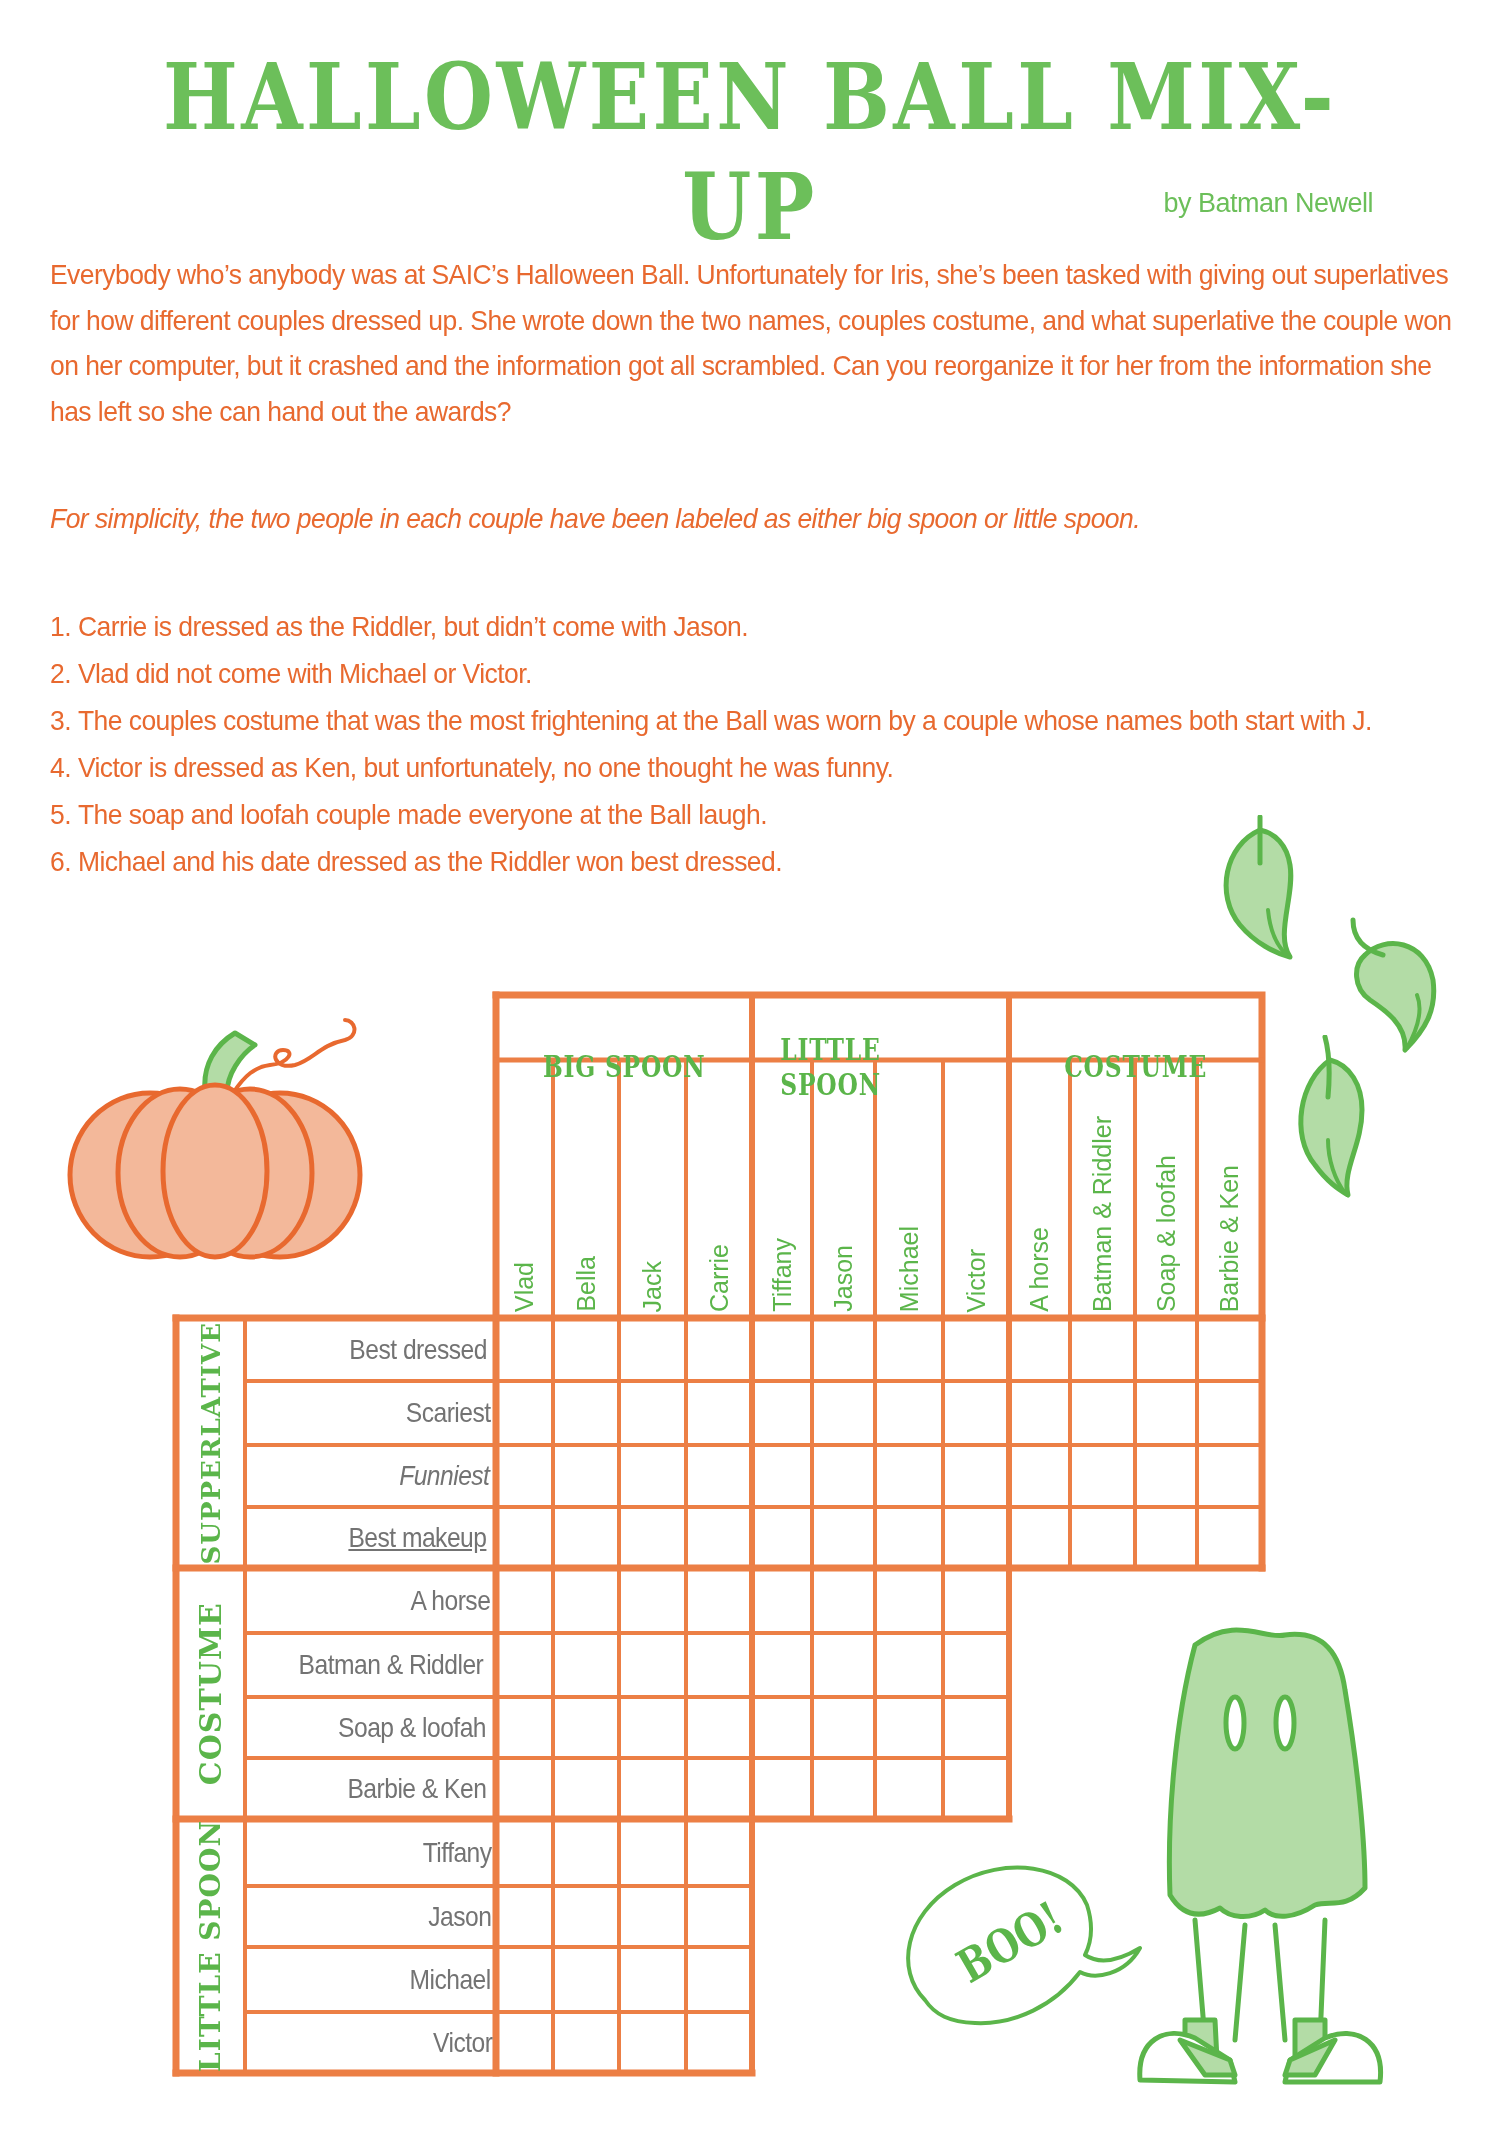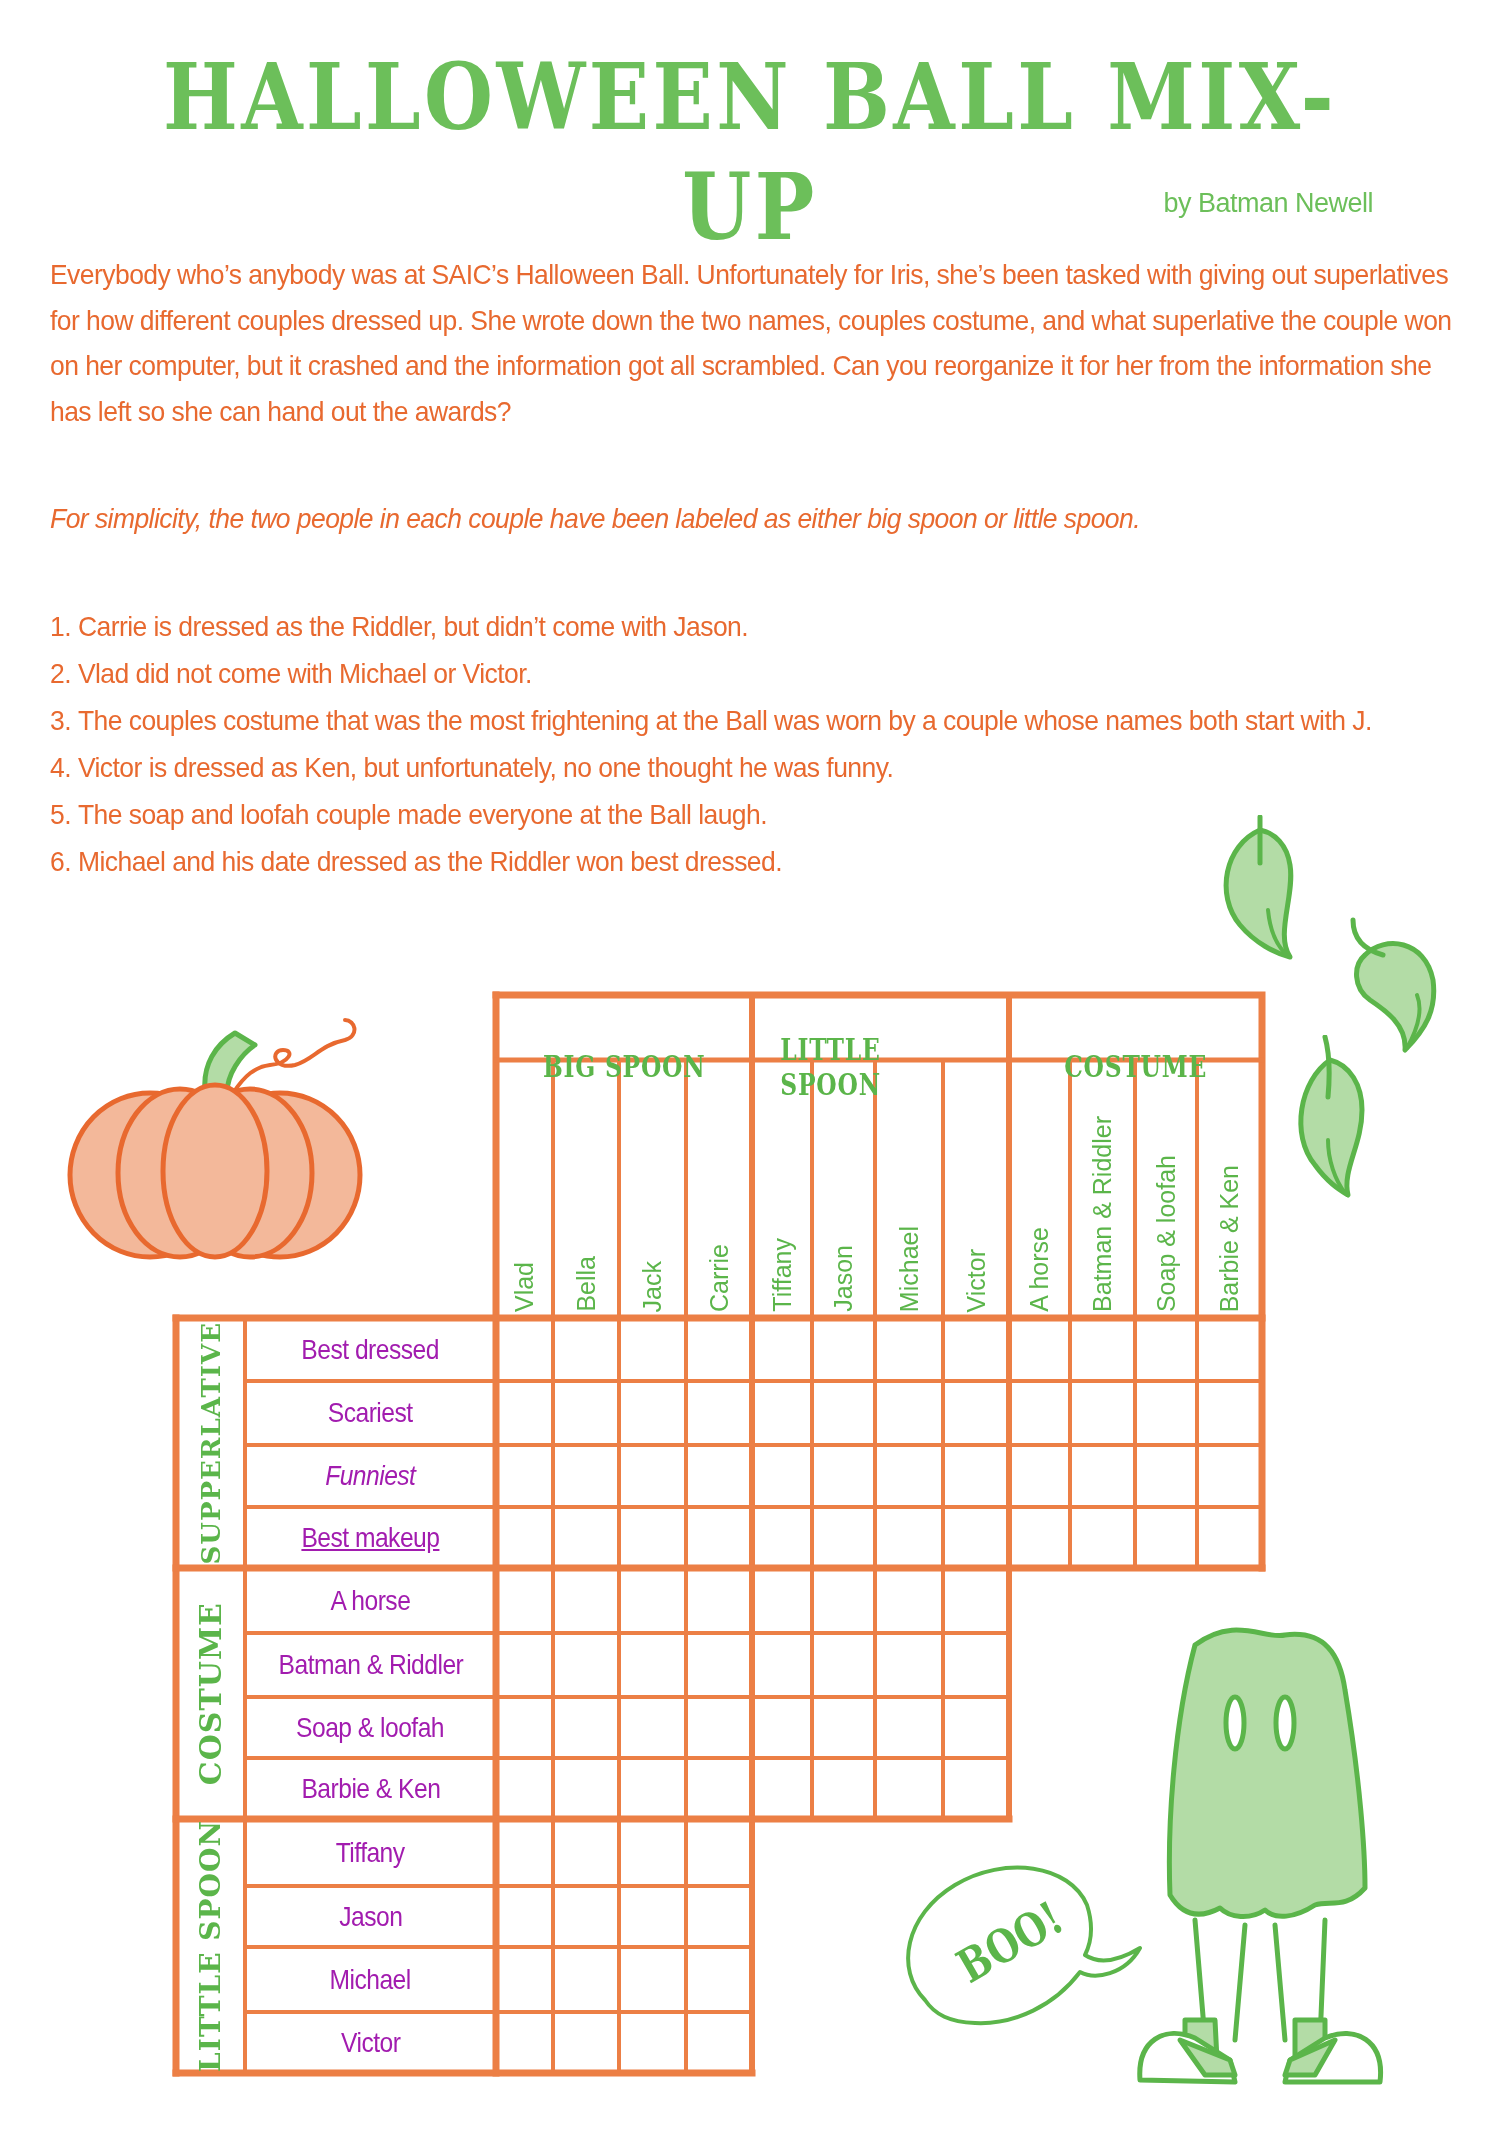--- a/index.html
+++ b/index.html
@@ -16,21 +16,21 @@
              transform-origin:left top; width:1530px; }
     .note { position:absolute; left:50px; top:502px; font-size:28.5px; font-style:italic;
             color:#e8692f; letter-spacing:-0.6px; transform:scaleX(0.93); transform-origin:left top; }
     .clues { position:absolute; left:50px; top:603px; margin:0; padding:0; list-style:none;
              transform:scaleX(0.93); transform-origin:left top; width:1530px; }
     .clues li { font-size:28.5px; color:#e8692f; line-height:47px; letter-spacing:-0.6px;
                 padding-left:30px; text-indent:-30px; }
     .clues li .num { display:inline-block; width:30px; text-indent:0; }
     svg.gridsvg { position:absolute; left:0; top:0; }
     .rowlbl { position:absolute; left:245px; width:251px; display:flex; align-items:center;
-              justify-content:center; color:#a21caf; font-size:28px; letter-spacing:-0.6px; }
+              justify-content:flex-end; color:#737373; font-size:28px; letter-spacing:-0.6px; }
     .rowlbl span { display:inline-block; transform:scaleX(0.88); }
     .collbl { position:absolute; top:1060px; height:258px; display:flex; align-items:flex-end;
               justify-content:center; padding-bottom:6px; box-sizing:border-box; }
     .collbl span { writing-mode:vertical-rl; transform:rotate(180deg); color:#5bb54a;
                    font-size:25px; white-space:nowrap; line-height:1; padding-bottom:18px; }
     .grphead { position:absolute; top:995px; height:65px; display:flex; align-items:center;
                justify-content:center; color:#5bb54a; font-family:"DejaVu Serif", serif;
                font-weight:bold; font-size:30px; letter-spacing:1px;margin-top:39px; }
     .grphead span { display:inline-block; transform:scaleX(0.78); }
     .sidehead { position:absolute; left:176px; width:69px; display:flex; align-items:center;

